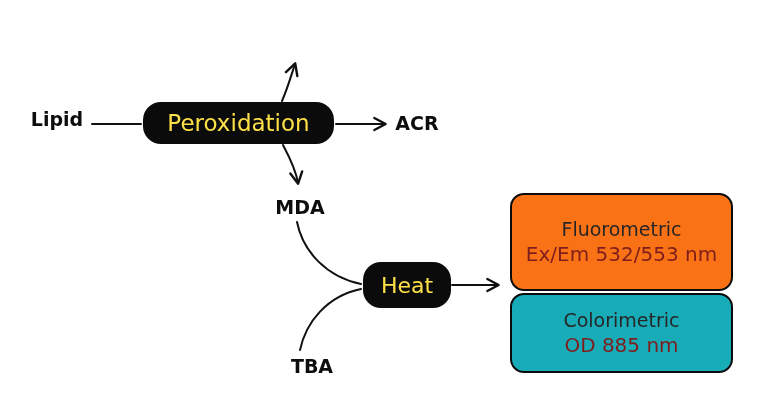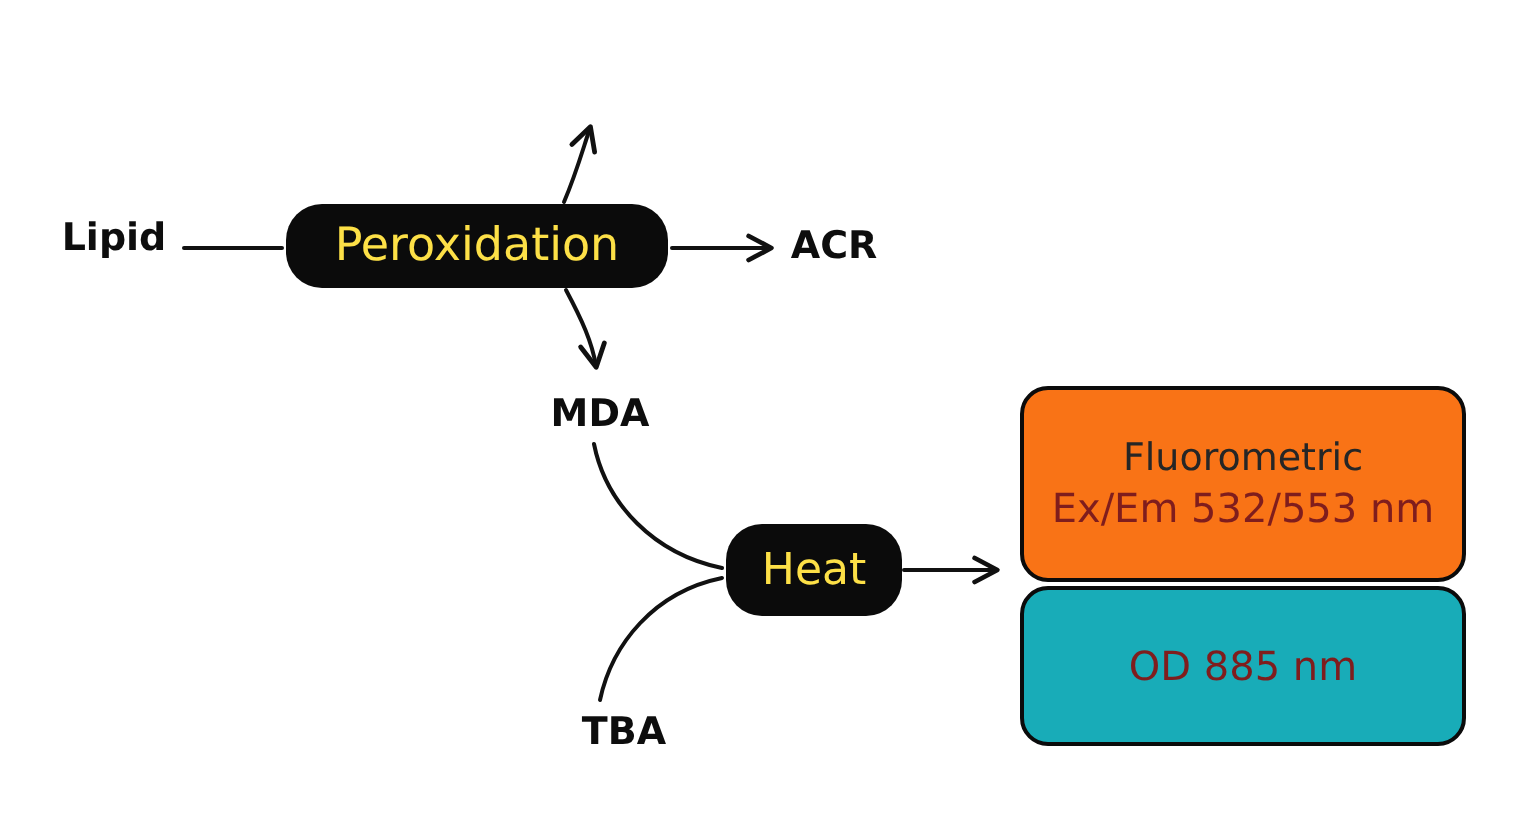--- a/index.html
+++ b/index.html
@@ -122,16 +122,17 @@
   <div class="blackbox" id="heat-box">
     <span>Heat</span>
   </div>
 
   <div class="result-box" id="fluorometric-box">
     <div class="result-title">Fluorometric</div>
     <div class="result-value">Ex/Em 532/553 nm</div>
   </div>
 
   <div class="result-box" id="colorimetric-box">
+    <div class="result-title">Colorimetric</div>
     <div class="result-value">OD 885 nm</div>
   </div>
 
 </div>
 
 </body></html>

